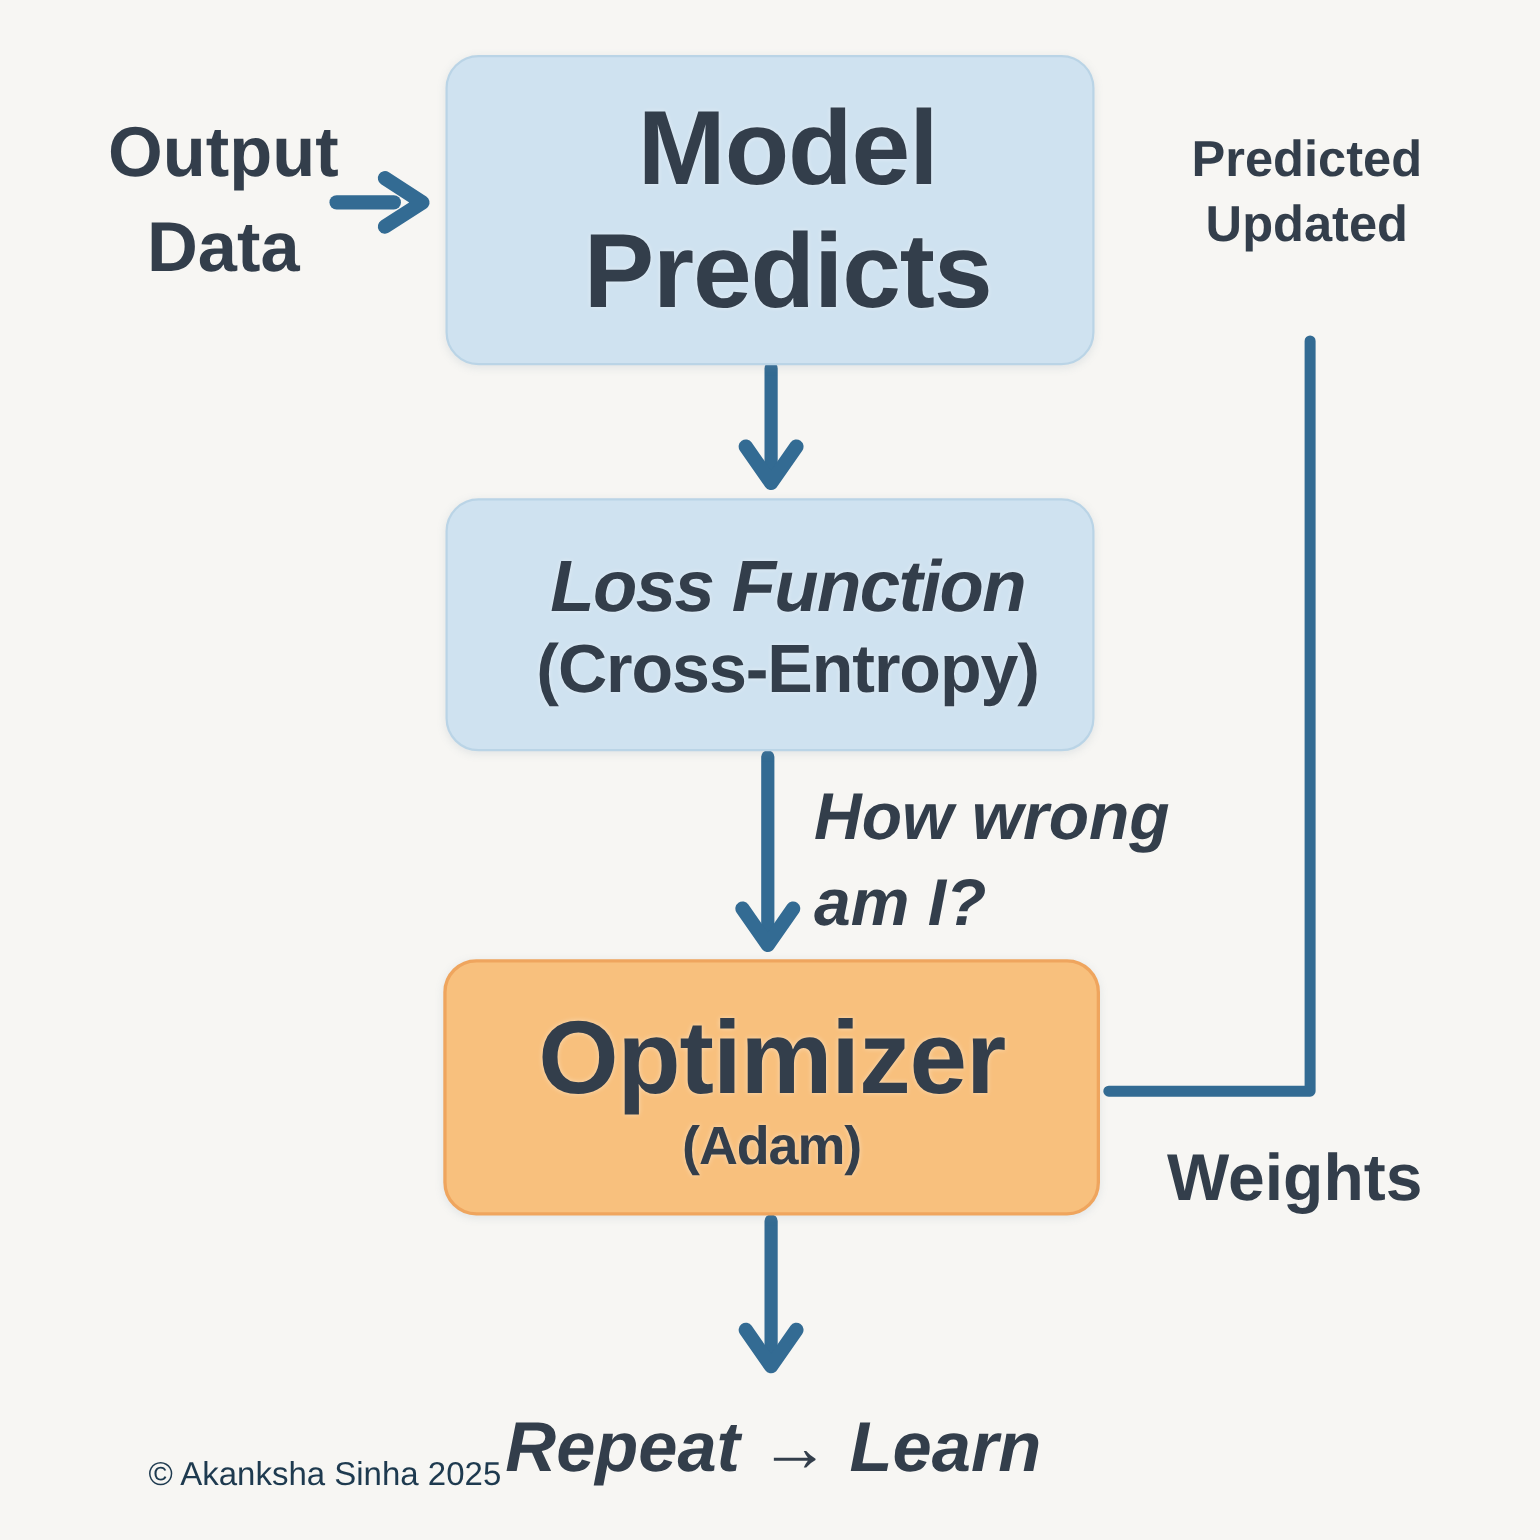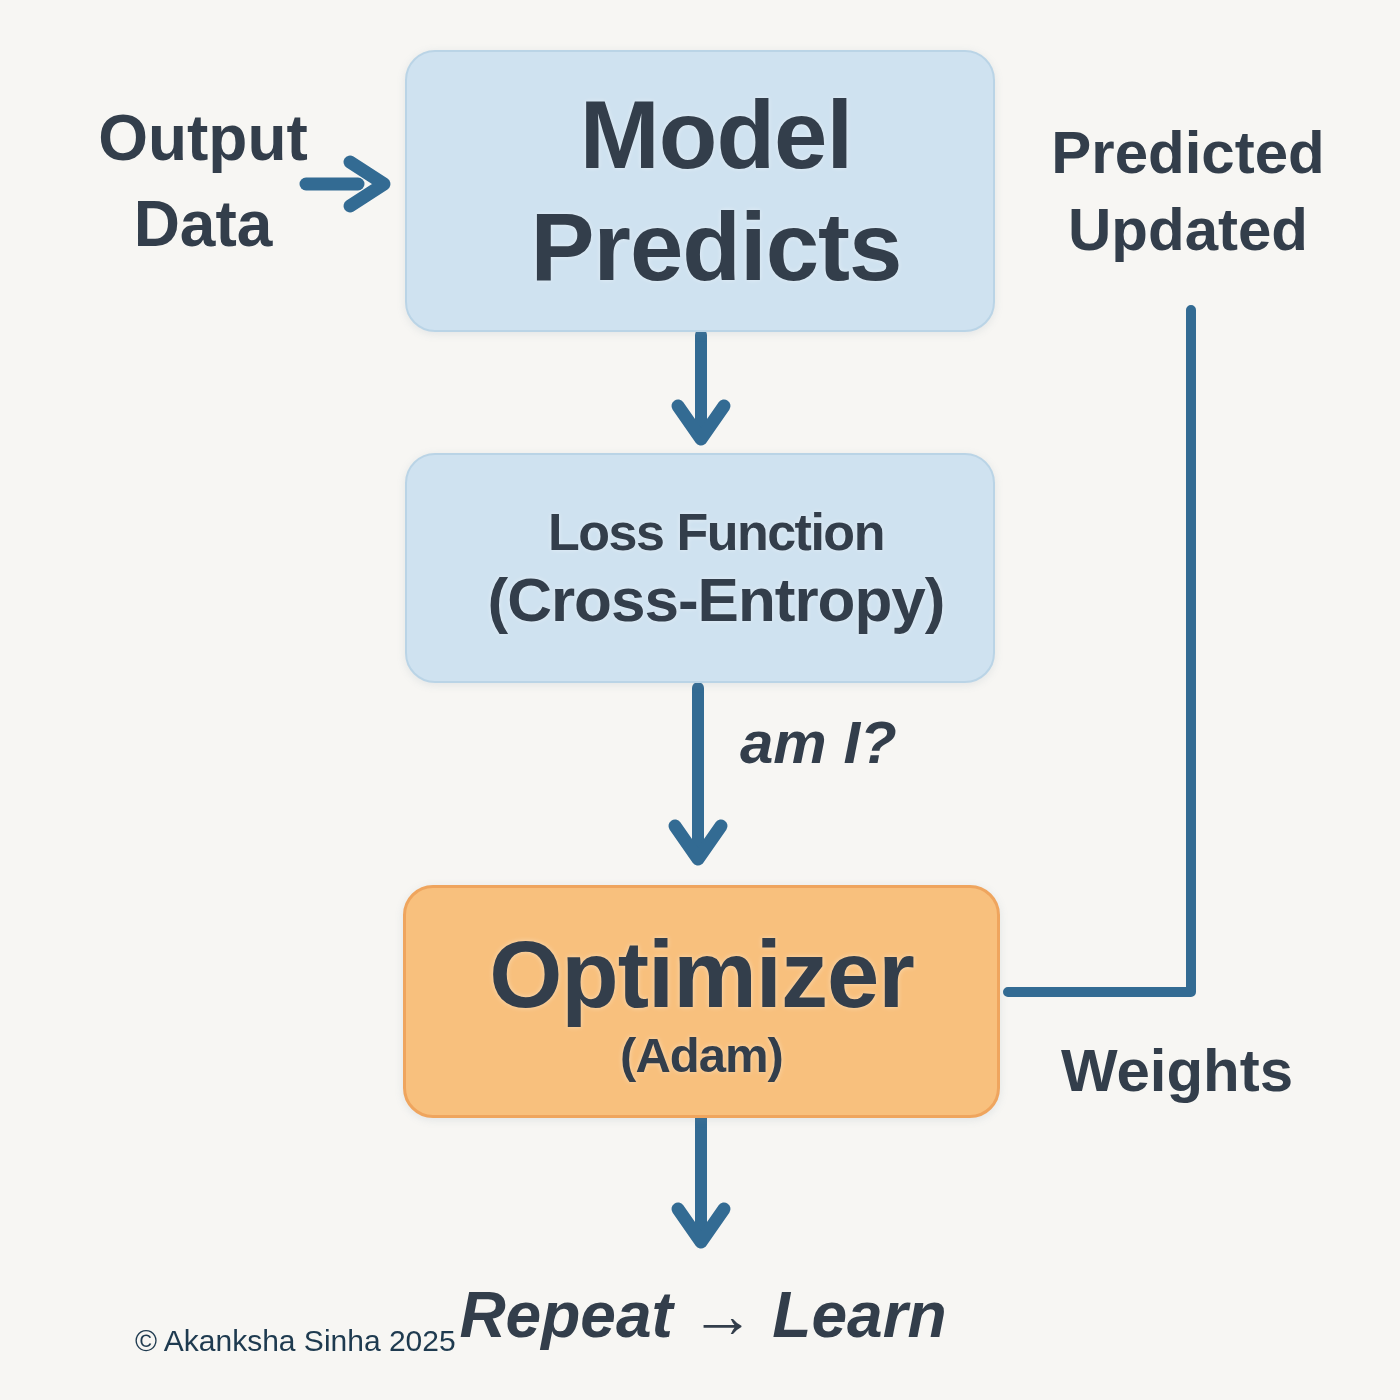--- a/index.html
+++ b/index.html
@@ -51,33 +51,33 @@
     border:2px solid var(--box-blue-border);
     padding-left:32px;
   }
   .node-orange{
     background:var(--box-orange);
     border:3px solid var(--box-orange-border);
   }
   #model-box{left:405px;top:50px;width:590px;height:282px;}
   #model-box .nline{font-size:96px;line-height:1.17;}
   #loss-box{left:405px;top:453px;width:590px;height:230px;}
-  #loss-box .line1{font-size:52px;line-height:1.22;letter-spacing:-1.5px;}
+  #loss-box .line1{font-size:66px;line-height:1.22;letter-spacing:-1.5px;font-style:italic;}
   #loss-box .line2{font-size:62px;line-height:1.15;}
-  #optimizer-box{left:403px;top:872px;width:597px;height:233px;margin-top:13px;}
+  #optimizer-box{left:403px;top:872px;width:597px;height:233px;}
   #optimizer-box .line1{font-size:94px;line-height:1.15;}
   #optimizer-box .line2{font-size:49px;line-height:1.1;}
   .side-label{
     position:absolute;
     color:var(--text-dark);
     font-weight:700;
     text-align:center;
   }
   #input-label{left:53px;top:96px;width:300px;font-size:64px;line-height:1.34;}
-  #predicted-label{left:1038px;top:115px;width:300px;font-size:60px;line-height:1.28;}
+  #predicted-label{left:1038px;top:115px;width:300px;font-size:46px;line-height:1.28;}
   #updated-label{left:1027px;top:1035px;width:300px;font-size:60px;line-height:1.2;}
   #how-wrong-label{
     position:absolute;left:740px;top:704px;width:360px;
     color:var(--text-dark);
     font-size:60px;font-weight:700;font-style:italic;
     line-height:1.3;text-align:left;
   }
   #repeat-label{
     position:absolute;left:403px;top:1278px;width:600px;
     color:var(--text-dark);
@@ -136,20 +136,21 @@
     <div>Predicted</div>
     <div>Updated</div>
   </div>
 
   <div class="node node-blue" id="loss-box">
     <div class="nline line1">Loss Function</div>
     <div class="nline line2">(Cross-Entropy)</div>
   </div>
 
   <div id="how-wrong-label">
+    <div>How wrong</div>
     <div>am I?</div>
   </div>
 
   <div class="node node-orange" id="optimizer-box">
     <div class="nline line1">Optimizer</div>
     <div class="nline line2">(Adam)</div>
   </div>
 
   <div class="side-label" id="updated-label">
     <div>Weights</div>

